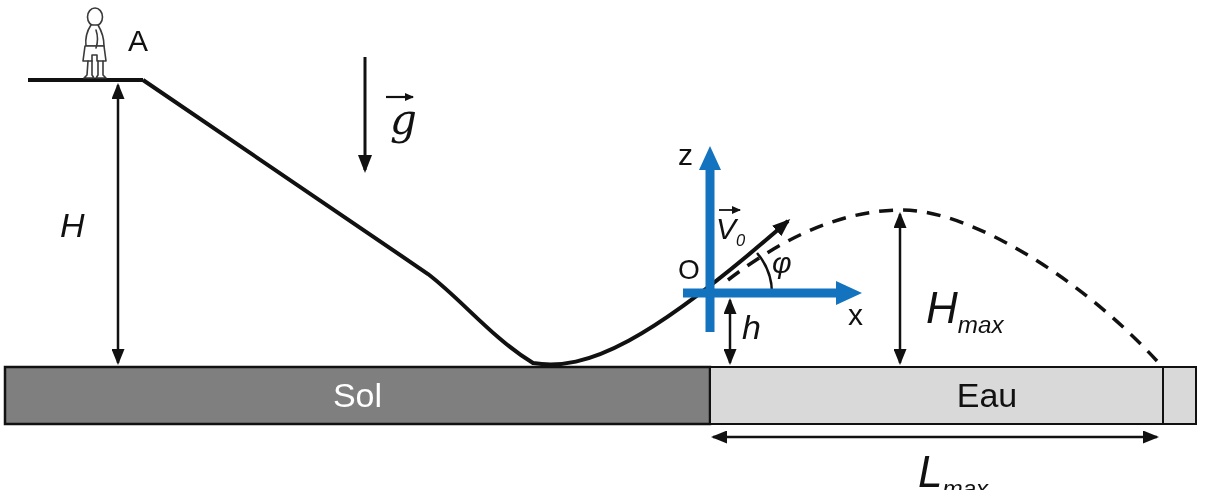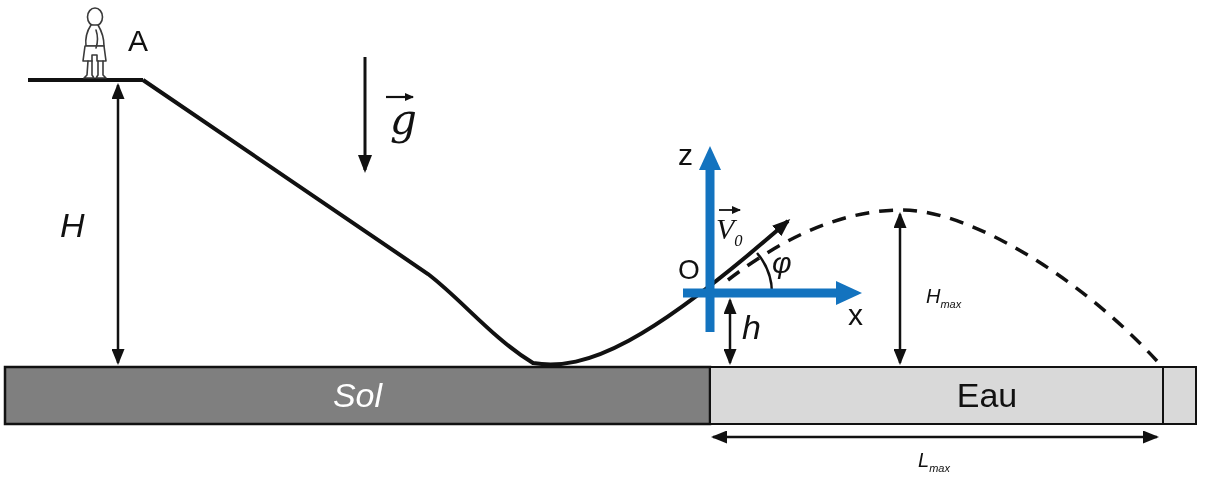--- a/index.html
+++ b/index.html
@@ -11,28 +11,28 @@
     font-family:"Liberation Sans","DejaVu Sans",sans-serif;
     color:#111;
   }
   .canvas svg.layer{position:absolute;left:0;top:0;}
   .lbl{position:absolute;line-height:1;white-space:nowrap;}
   .it{font-style:italic;}
   .serif{font-family:"DejaVu Serif","Liberation Serif",serif;}
   .f30{font-size:30px;}
   .f28{font-size:28px;}
   .f34{font-size:34px;}
-  .f32{font-size:20px;}
+  .f32{font-size:44px;}
   .f42{font-size:42px;}
   .sub{font-size:0.55em;vertical-align:sub;font-style:inherit;}
   .bar-label{
     position:absolute;display:flex;align-items:center;justify-content:center;
     font-size:34px;pointer-events:none;
   }
-  .sol-label{color:#ffffff;font-style:italic;}
+  .sol-label{color:#ffffff;}
   .eau-label{color:#111111;margin-left:34px;}
 </style>
 </head>
 <body>
 
 <div class="canvas">
 
   <svg class="layer" width="1216" height="490" viewBox="0 0 1216 490">
     <defs>
       <marker id="arrBig" viewBox="0 0 18 14" refX="15" refY="7" markerWidth="18" markerHeight="14" markerUnits="userSpaceOnUse" orient="auto-start-reverse">
@@ -95,21 +95,21 @@
   <div class="lbl f34 it" style="left:60px;top:208px;">H</div>
 
   <div class="lbl f42 it serif" style="left:390px;top:99px;">g</div>
 
   <div class="lbl f30" style="left:678px;top:140px;">z</div>
 
   <div class="lbl f30" style="left:848px;top:300px;">x</div>
 
   <div class="lbl f28" style="left:678px;top:256px;">O</div>
 
-  <div class="lbl f30 it" style="left:716px;top:214px;font-family:Liberation Serif, serif;"><span>V</span><span class="sub">0</span></div>
+  <div class="lbl f30 it" style="left:716px;top:214px;"><span>V</span><span class="sub">0</span></div>
 
   <div class="lbl f30 it" style="left:772px;top:248px;">φ</div>
 
   <div class="lbl f34 it" style="left:742px;top:310px;">h</div>
 
   <div class="lbl f32 it" style="left:926px;top:286px;"><span>H</span><span class="sub">max</span></div>
 
   <div class="lbl f32 it" style="left:918px;top:450px;"><span>L</span><span class="sub">max</span></div>
 
   <div class="bar-label sol-label" style="left:5px;top:367px;width:705px;height:57px;">Sol</div>

